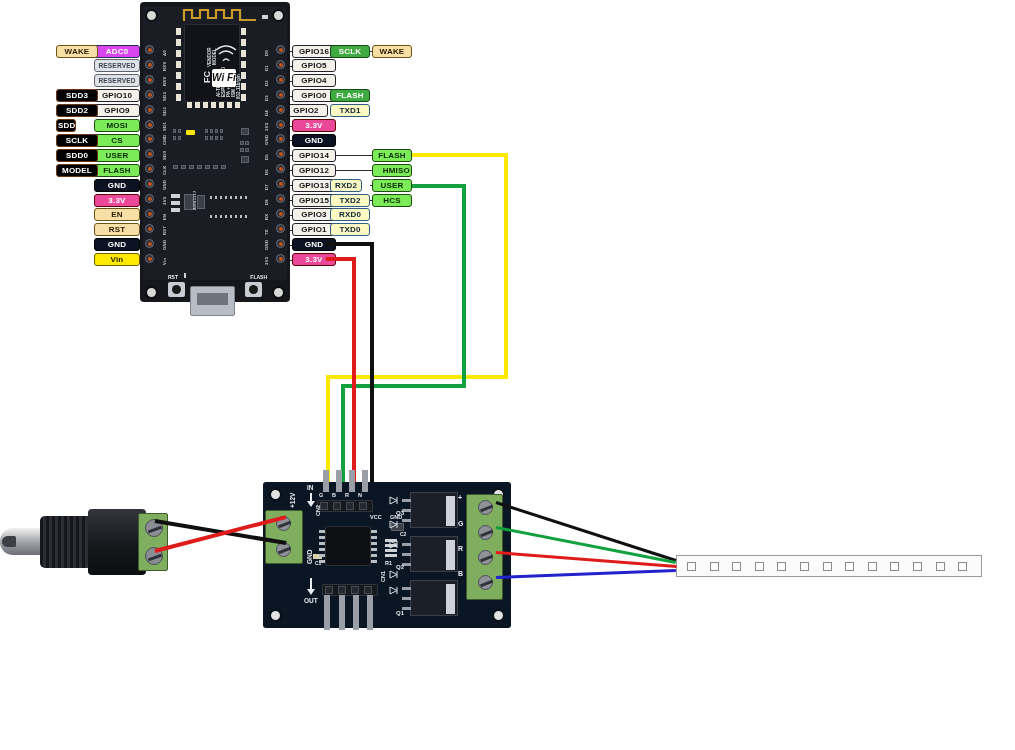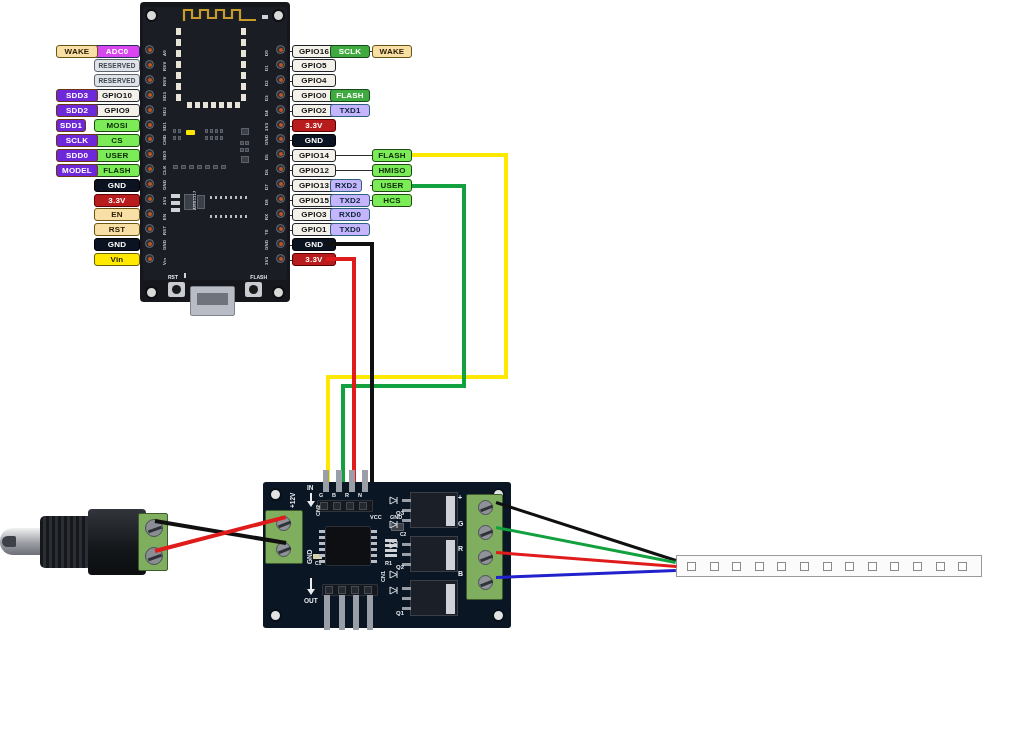--- a/index.html
+++ b/index.html
@@ -24,29 +24,29 @@
     font-weight: bold;
     text-align: center;
     letter-spacing: 0.2px;
     white-space: nowrap;
     font-family: "Liberation Sans", sans-serif;
     padding: 0 1px;
   }
   .p-white   { background:#f4f1ea; color:#111; border-color:#20232a; }
   .p-purple  { background:#d946ef; color:#fff; border-color:#2b2b5e; }
   .p-gray    { background:#dfe3e8; color:#3c4450; border-color:#5d6470; font-size:6.5px; }
-  .p-orange  { background:#6d28d9; color:#fff; border-color:#6d3410; }
+  .p-orange  { background:#000000; color:#fff; border-color:#6d3410; }
   .p-green   { background:#7ceb58; color:#0b2c05; border-color:#1c4a10; }
   .p-lgreen  { background:#7ceb58; color:#0b2c05; border-color:#1c4a10; }
   .p-dgreen  { background:#3faa3f; color:#fff; border-color:#15491a; }
   .p-black   { background:#0b1221; color:#fff; border-color:#000; }
-  .p-red     { background:#b91c1c; color:#fff; border-color:#5c0000; }
+  .p-red     { background:#ec4899; color:#fff; border-color:#5c0000; }
   .p-tan     { background:#f8dfa6; color:#2a1d00; border-color:#6b5413; }
   .p-yellow  { background:#ffe900; color:#241f00; border-color:#6a6000; }
-  .p-blue    { background:#c4b5fd; color:#0a2236; border-color:#2c5f82; }
+  .p-blue    { background:#fef9c3; color:#0a2236; border-color:#2c5f82; }
 
   
   .stub { position:absolute; background:#2c2c2c; height:1px; }
 
   
   #nodemcu {
     position: absolute; left:140px; top:2px; width:150px; height:300px;
     background:#15171c;
     border-radius:4px;
   }
@@ -222,21 +222,21 @@
       <div class="pill p-white" style="left: 94px; top: 89.2px; width: 46px;">GPIO10</div>
       <div class="stub" style="left: 140px; top: 95.7px; width: 8px;"></div>
       <div class="pill p-orange" style="left: 56px; top: 89.2px; width: 42px;">SDD3</div>
       <div class="stub" style="left: 98px; top: 95.7px;"></div>
       <div class="pill p-white" style="left: 94px; top: 104.1px; width: 46px;">GPIO9</div>
       <div class="stub" style="left: 140px; top: 110.6px; width: 8px;"></div>
       <div class="pill p-orange" style="left: 56px; top: 104.1px; width: 42px;">SDD2</div>
       <div class="stub" style="left: 98px; top: 110.6px;"></div>
       <div class="pill p-green" style="left: 94px; top: 119px; width: 46px;">MOSI</div>
       <div class="stub" style="left: 140px; top: 125.5px; width: 8px;"></div>
-      <div class="pill p-orange" style="left: 56px; top: 119px; width: 30px;">SDD1</div>
+      <div class="pill p-orange" style="left: 56px; top: 119px; width: 20px;">SDD1</div>
       <div class="stub" style="left: 98px; top: 125.5px;"></div>
       <div class="pill p-green" style="left: 94px; top: 133.9px; width: 46px;">CS</div>
       <div class="stub" style="left: 140px; top: 140.4px; width: 8px;"></div>
       <div class="pill p-orange" style="left: 56px; top: 133.9px; width: 42px;">SCLK</div>
       <div class="stub" style="left: 98px; top: 140.4px;"></div>
       <div class="pill p-green" style="left: 94px; top: 148.8px; width: 46px;">USER</div>
       <div class="stub" style="left: 140px; top: 155.3px; width: 8px;"></div>
       <div class="pill p-orange" style="left: 56px; top: 148.8px; width: 42px;">SDD0</div>
       <div class="stub" style="left: 98px; top: 155.3px;"></div>
       <div class="pill p-green" style="left: 94px; top: 163.7px; width: 46px;">FLASH</div>
@@ -266,35 +266,35 @@
       <div class="pill p-tan" style="left: 372px; top: 44.5px; width: 40px;">WAKE</div>
       <div class="stub" style="left: 283px; top: 65.9px; width: 10px;"></div>
       <div class="pill p-white" style="left: 292px; top: 59.4px; width: 44px;">GPIO5</div>
       <div class="stub" style="left: 283px; top: 80.8px; width: 10px;"></div>
       <div class="pill p-white" style="left: 292px; top: 74.3px; width: 44px;">GPIO4</div>
       <div class="stub" style="left: 283px; top: 95.7px; width: 10px;"></div>
       <div class="pill p-white" style="left: 292px; top: 89.2px; width: 44px;">GPIO0</div>
       <div class="stub" style="left: 336px; top: 95.7px;"></div>
       <div class="pill p-dgreen" style="left: 330px; top: 89.2px; width: 40px;">FLASH</div>
       <div class="stub" style="left: 283px; top: 110.6px; width: 10px;"></div>
-      <div class="pill p-white" style="left: 292px; top: 104.1px; width: 44px;">GPIO2</div>
+      <div class="pill p-white" style="left: 284px; top: 104.1px; width: 44px;">GPIO2</div>
       <div class="stub" style="left: 336px; top: 110.6px;"></div>
       <div class="pill p-blue" style="left: 330px; top: 104.1px; width: 40px;">TXD1</div>
       <div class="stub" style="left: 283px; top: 125.5px; width: 10px;"></div>
       <div class="pill p-red" style="left: 292px; top: 119px; width: 44px;">3.3V</div>
       <div class="stub" style="left: 283px; top: 140.4px; width: 10px;"></div>
       <div class="pill p-black" style="left: 292px; top: 133.9px; width: 44px;">GND</div>
       <div class="stub" style="left: 283px; top: 155.3px; width: 10px;"></div>
       <div class="pill p-white" style="left: 292px; top: 148.8px; width: 44px;">GPIO14</div>
       <div class="stub" style="left: 336px; top: 155.3px; width: 36px;"></div>
       <div class="pill p-lgreen" style="left: 372px; top: 148.8px; width: 40px;">FLASH</div>
       <div class="stub" style="left: 283px; top: 170.2px; width: 10px;"></div>
       <div class="pill p-white" style="left: 292px; top: 163.7px; width: 44px;">GPIO12</div>
       <div class="stub" style="left: 336px; top: 170.2px; width: 36px;"></div>
-      <div class="pill p-lgreen" style="left: 372px; top: 163.7px; width: 40px;">HMISO</div>
+      <div class="pill p-lgreen" style="left: 372px; top: 163.7px; width: 40px; text-align: right;">HMISO</div>
       <div class="stub" style="left: 283px; top: 185.1px; width: 10px;"></div>
       <div class="pill p-white" style="left: 292px; top: 178.6px; width: 44px;">GPIO13</div>
       <div class="stub" style="left: 336px; top: 185.1px;"></div>
       <div class="pill p-blue" style="left: 330px; top: 178.6px; width: 32px;">RXD2</div>
       <div class="stub" style="left: 370px; top: 185.1px; width: 2px;"></div>
       <div class="pill p-lgreen" style="left: 372px; top: 178.6px; width: 40px;">USER</div>
       <div class="stub" style="left: 283px; top: 200px; width: 10px;"></div>
       <div class="pill p-white" style="left: 292px; top: 193.5px; width: 44px;">GPIO15</div>
       <div class="stub" style="left: 336px; top: 200px;"></div>
       <div class="pill p-blue" style="left: 330px; top: 193.5px; width: 40px;">TXD2</div>
@@ -320,20 +320,34 @@
     <div class="mnt" style="left:5px;  top:7px;"></div>
     <div class="mnt" style="right:5px; top:7px;"></div>
     <div class="mnt" style="left:5px;  bottom:3px;"></div>
     <div class="mnt" style="right:5px; bottom:3px;"></div>
 
     <svg id="ant" viewBox="0 0 78 16">
       <path d="M2 15 L2 4 L10 4 L10 12 L18 12 L18 4 L26 4 L26 12 L34 12 L34 4 L42 4 L42 12 L50 12 L50 4 L58 4 L58 14 L74 14" fill="none" stroke="#c99b2a" stroke-width="2.2"></path>
     </svg>
     <div class="smd" style="right:22px; top:13px; width:6px; height:4px;"></div>
 
+    <div id="esp-mod">
+      <div class="mtext" style="left:17px; top:58px; font-size:9px;">FC</div>
+      <div class="mtext" style="left:27px; top:40px;">MODEL</div>
+      <div class="mtext" style="left:22px; top:42px;">VENDOR</div>
+      <div class="mtext" style="left:36px; top:72px;">ESP8266MOD</div>
+      <div class="mtext" style="left:31px; top:72px;">AI-THINKER</div>
+      <div class="mtext" style="left:46px; top:72px;">ISM 2.4GHz</div>
+      <div class="mtext" style="left:41px; top:72px;">PA +25dBm</div>
+      <div class="mtext" style="left:51px; top:74px;">802.11b/g/n</div>
+      <svg style="position:absolute; left:30px; top:20px; width:22px; height:16px;" viewBox="0 0 22 16">
+        <path d="M11 14 a3 3 0 1 0 0.1 0 M4 9 q7 -6 14 0 M1 5 q10 -8 20 0" fill="none" stroke="#e3e6ea" stroke-width="1.4"></path>
+      </svg>
+      <div id="wifi-badge">Wi Fi</div>
+    </div>
 
     <div class="smd" style="left:44px; bottom:24px; width:2px; height:5px;"></div>
 
     <div class="led-yellow" style="left:46px; top:128px;"></div>
 
     <div class="smd-d" style="left:33px; top:127px; width:3px; height:4px;"></div>
     <div class="smd-d" style="left:33px; top:134px; width:3px; height:4px;"></div>
     <div class="smd-d" style="left:38px; top:127px; width:3px; height:4px;"></div>
     <div class="smd-d" style="left:38px; top:134px; width:3px; height:4px;"></div>
     <div class="smd-d" style="left:65px; top:127px; width:3px; height:4px;"></div>

